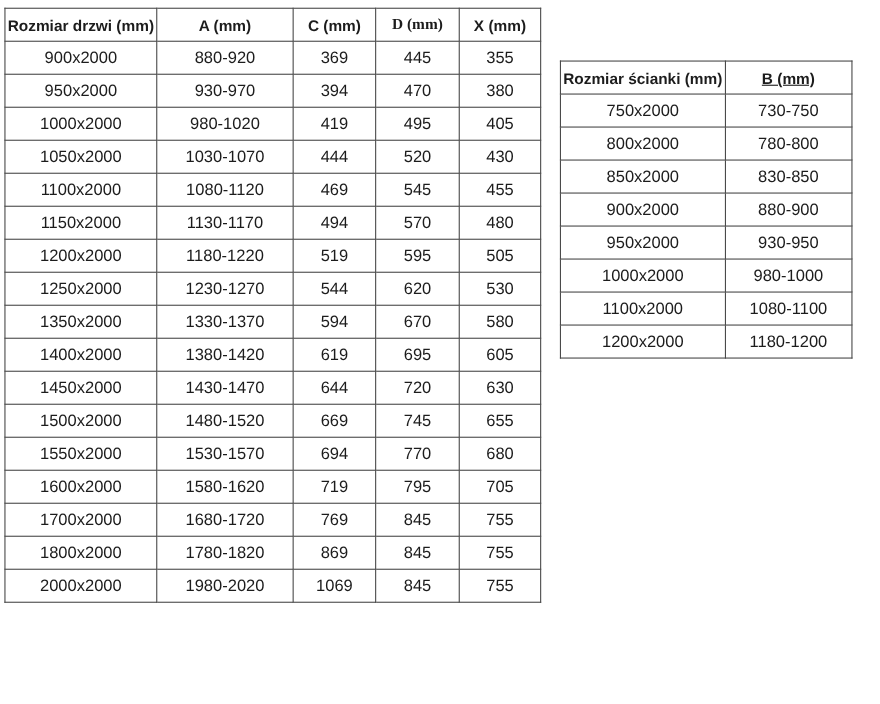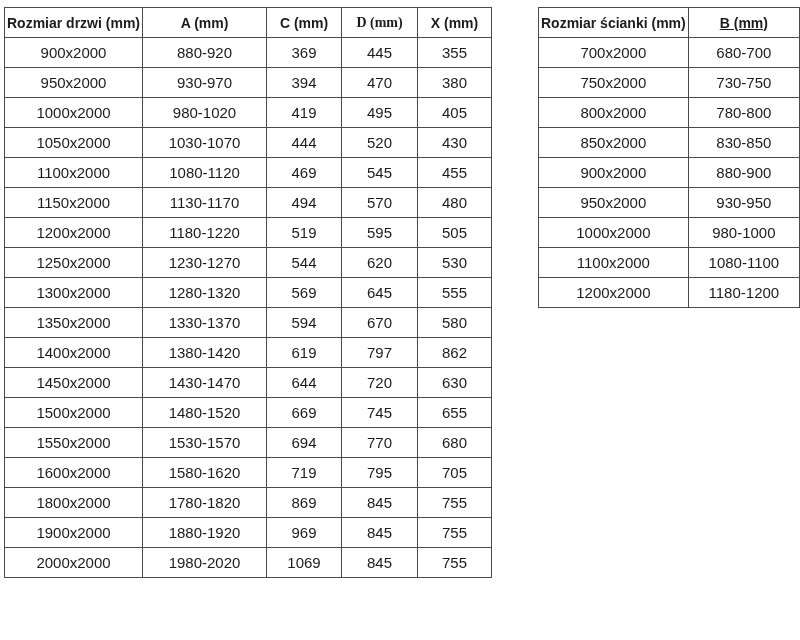--- a/index.html
+++ b/index.html
@@ -17,21 +17,21 @@
     overflow: hidden;
   }
   table.dim-table {
     position: absolute;
     top: 7px;
     border-collapse: collapse;
     table-layout: fixed;
     background: #ffffff;
   }
   #door-table { left: 4px; }
-  #wall-table { left: 538px; }
+  #wall-table { left: 509px; margin-top: 48px; }
   .dim-table th,
   .dim-table td {
     border: 1px solid #4a4a4a;
     text-align: center;
     vertical-align: middle;
     padding: 0 2px;
     height: 30px;
     font-size: 15px;
     color: #1c1c1c;
     white-space: nowrap;
@@ -117,39 +117,32 @@
           <td>505</td>
         </tr>
         <tr>
           <td>1250x2000</td>
           <td>1230-1270</td>
           <td>544</td>
           <td>620</td>
           <td>530</td>
         </tr>
         <tr>
-          <td>1300x2000</td>
-          <td>1280-1320</td>
-          <td>569</td>
-          <td>645</td>
-          <td>555</td>
-        </tr>
-        <tr>
           <td>1350x2000</td>
           <td>1330-1370</td>
           <td>594</td>
           <td>670</td>
           <td>580</td>
         </tr>
         <tr>
           <td>1400x2000</td>
           <td>1380-1420</td>
           <td>619</td>
-          <td>797</td>
-          <td>862</td>
+          <td>695</td>
+          <td>605</td>
         </tr>
         <tr>
           <td>1450x2000</td>
           <td>1430-1470</td>
           <td>644</td>
           <td>720</td>
           <td>630</td>
         </tr>
         <tr>
           <td>1500x2000</td>
@@ -166,56 +159,52 @@
           <td>680</td>
         </tr>
         <tr>
           <td>1600x2000</td>
           <td>1580-1620</td>
           <td>719</td>
           <td>795</td>
           <td>705</td>
         </tr>
         <tr>
+          <td>1700x2000</td>
+          <td>1680-1720</td>
+          <td>769</td>
+          <td>845</td>
+          <td>755</td>
+        </tr>
+        <tr>
           <td>1800x2000</td>
           <td>1780-1820</td>
           <td>869</td>
           <td>845</td>
           <td>755</td>
         </tr>
         <tr>
-          <td>1900x2000</td>
-          <td>1880-1920</td>
-          <td>969</td>
-          <td>845</td>
-          <td>755</td>
-        </tr>
-        <tr>
           <td>2000x2000</td>
           <td>1980-2020</td>
           <td>1069</td>
           <td>845</td>
           <td>755</td>
         </tr>
       </tbody>
   </table>
 
   <table class="dim-table" id="wall-table">
     <thead>
       <tr>
           <th>Rozmiar ścianki (mm)</th>
           <th>B (mm)</th>
         </tr>
     </thead>
     <tbody>
         <tr>
-          <td>700x2000</td>
-          <td>680-700</td>
-        </tr>
-        <tr>
           <td>750x2000</td>
           <td>730-750</td>
         </tr>
         <tr>
           <td>800x2000</td>
           <td>780-800</td>
         </tr>
         <tr>
           <td>850x2000</td>
           <td>830-850</td>

